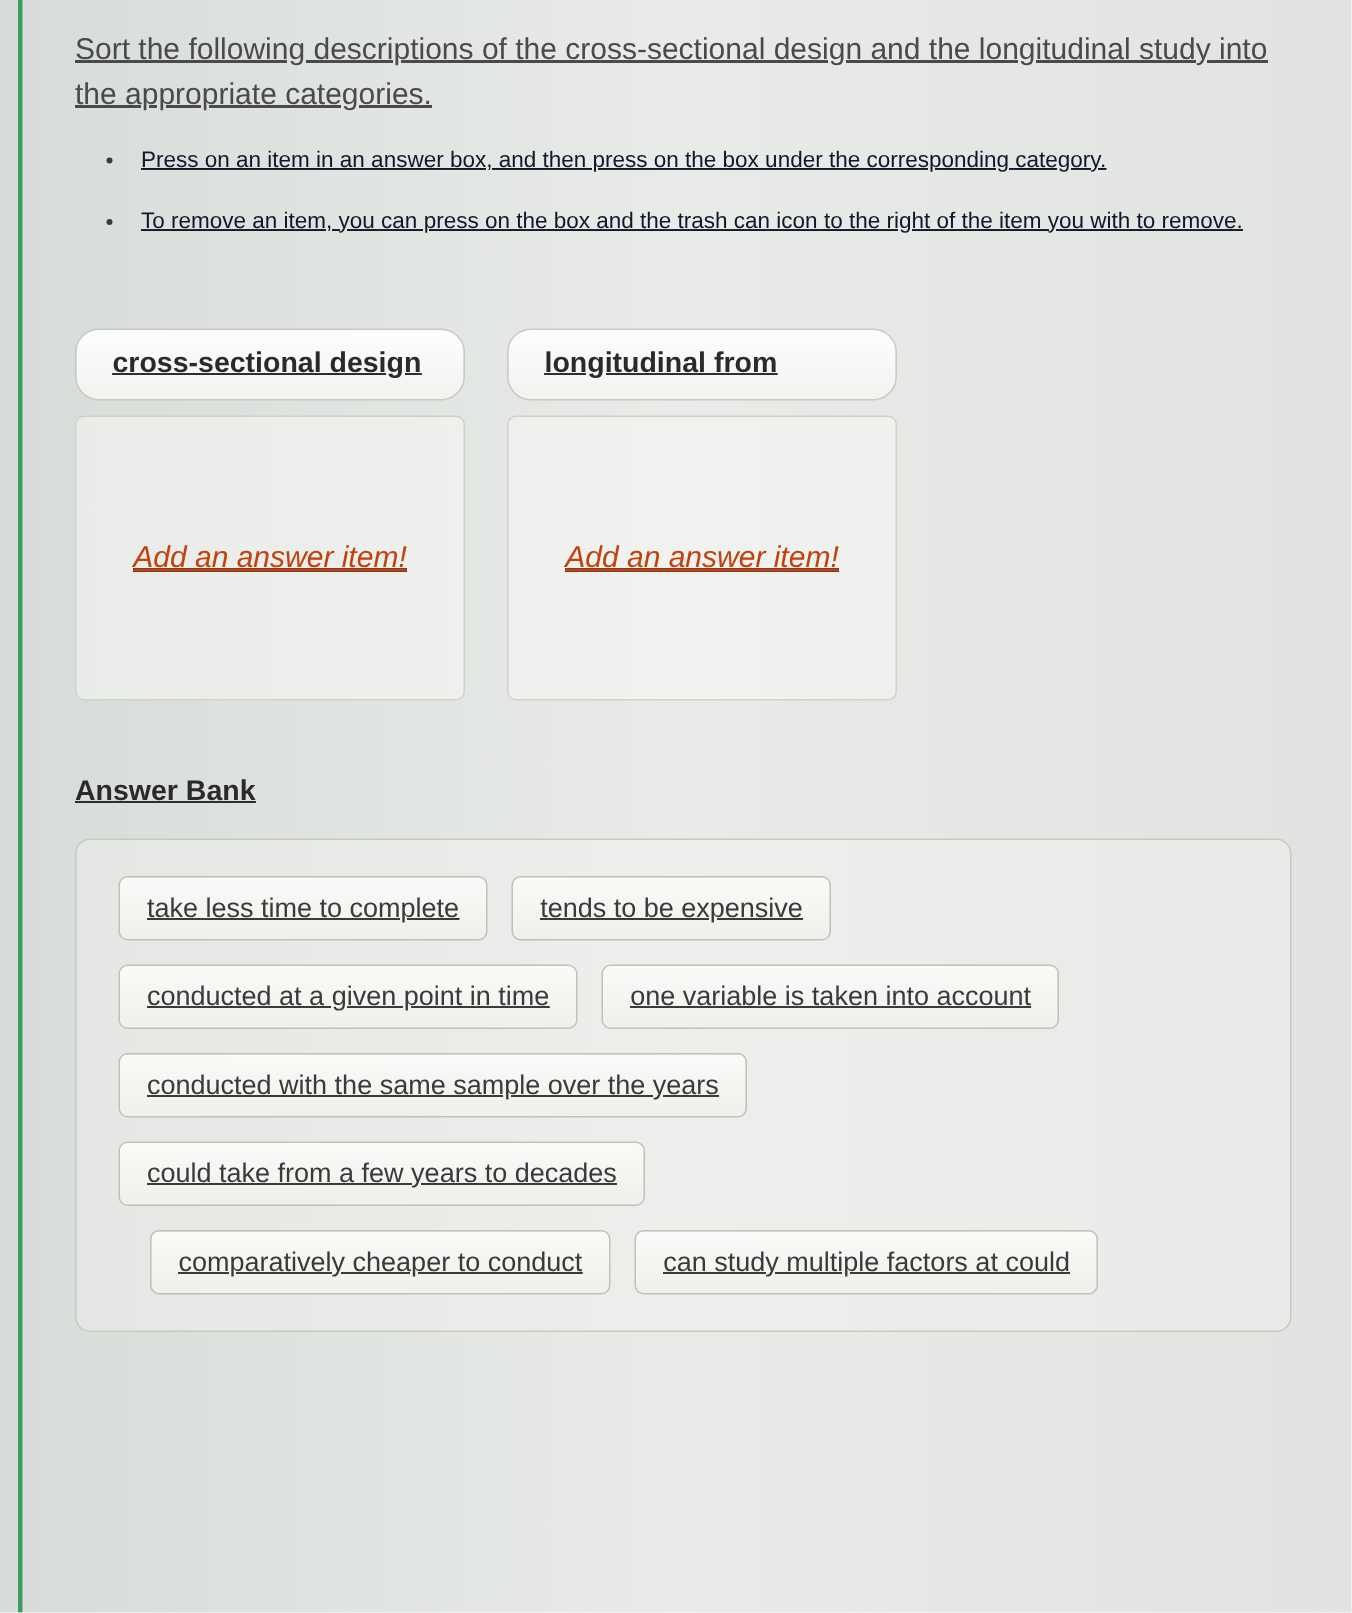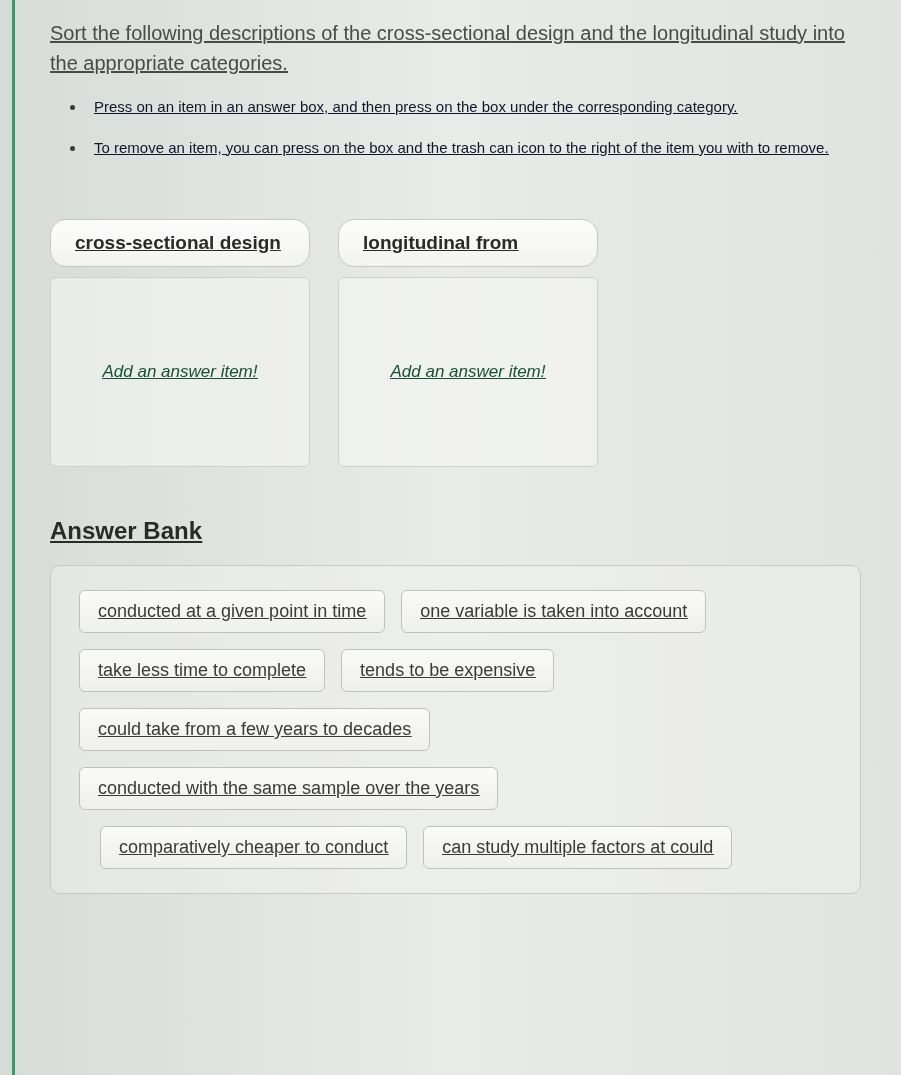--- a/index.html
+++ b/index.html
@@ -72,26 +72,26 @@
       border: 1px solid #d0d0cc;
       border-radius: 6px;
       background: rgba(250,250,248,0.5);
       min-height: 190px;
       width: 260px;
       display: flex;
       align-items: center;
       justify-content: center;
     }
     .drop-placeholder {
-      color: #14532d;
+      color: #c2410c;
       font-style: italic;
-      font-size: 17px;
+      font-size: 20px;
     }
     .answer-bank-title {
-      font-size: 24px;
+      font-size: 19px;
       font-weight: 700;
       color: #2a2a2a;
       margin-bottom: 20px;
     }
     .answer-bank {
       border: 1px solid #c8c8c4;
       border-radius: 10px;
       background: rgba(245,245,242,0.4);
       padding: 24px 28px;
     }
@@ -141,31 +141,31 @@
       <div class="drop-zone">
         <span class="drop-placeholder">Add an answer item!</span>
       </div>
     </div>
   </div>
 
   <div class="answer-bank-title">Answer Bank</div>
 
   <div class="answer-bank">
     <div class="answer-row">
+      <div class="answer-item">take less time to complete</div>
+      <div class="answer-item">tends to be expensive</div>
+    </div>
+    <div class="answer-row">
       <div class="answer-item">conducted at a given point in time</div>
       <div class="answer-item">one variable is taken into account</div>
     </div>
     <div class="answer-row">
-      <div class="answer-item">take less time to complete</div>
-      <div class="answer-item">tends to be expensive</div>
+      <div class="answer-item">conducted with the same sample over the years</div>
     </div>
     <div class="answer-row">
       <div class="answer-item">could take from a few years to decades</div>
-    </div>
-    <div class="answer-row">
-      <div class="answer-item">conducted with the same sample over the years</div>
     </div>
     <div class="answer-row">
       <div class="answer-item">comparatively cheaper to conduct</div>
       <div class="answer-item">can study multiple factors at could</div>
     </div>
   </div>
 </div>
 
 </body></html>

